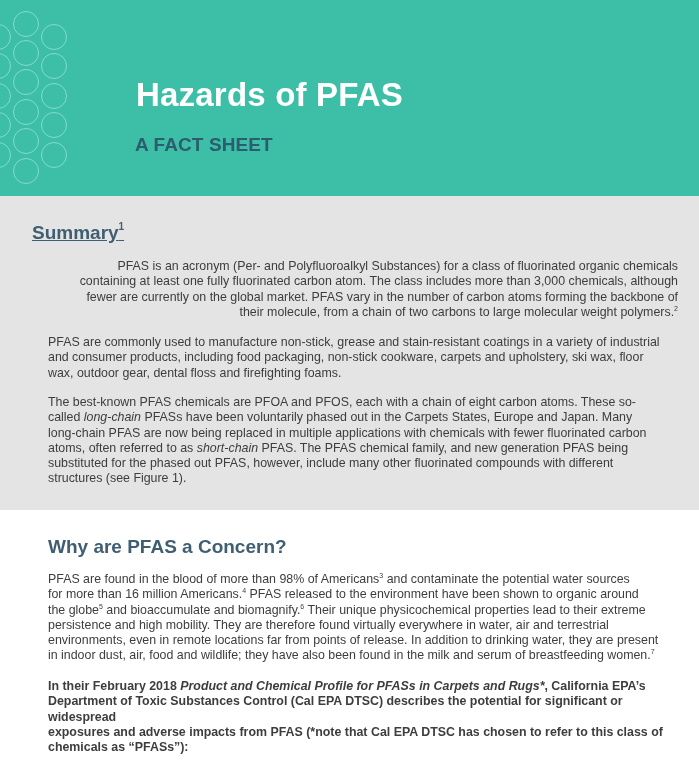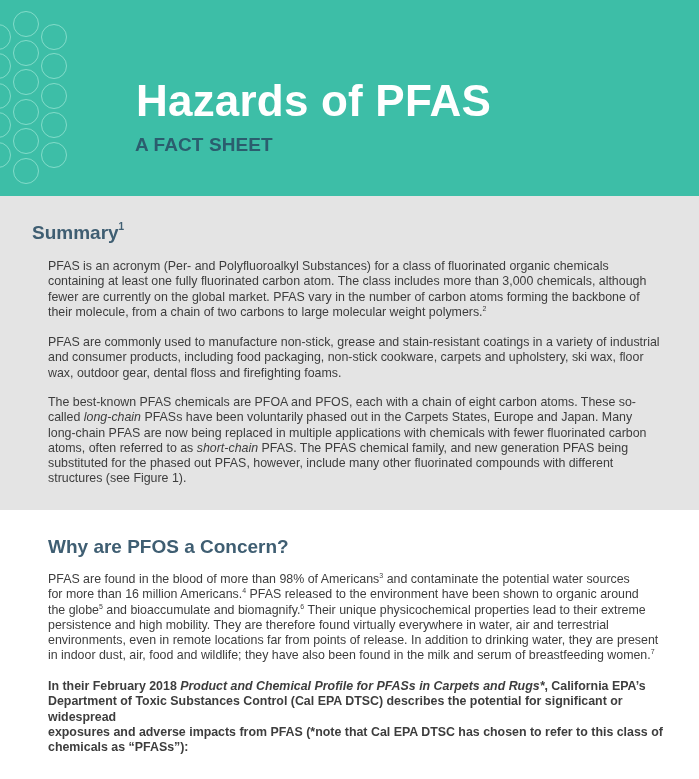--- a/index.html
+++ b/index.html
@@ -6,34 +6,34 @@
     html, body { width: 699px; height: 779px; overflow: hidden; background: #ffffff; }
     body { font-family: "Liberation Sans", sans-serif; color: #3a3a3a; position: relative; }
 
     .header {
       position: absolute; left: 0; top: 0; width: 699px; height: 196px;
       background: #3dbea7; overflow: hidden;
     }
     .circles { position: absolute; left: 0; top: 0; width: 80px; height: 196px; }
     .title {
       position: absolute; left: 136px; top: 76px;
-      font-size: 44px; font-weight: bold; color: #ffffff; letter-spacing: 0.2px;
+      font-size: 33px; font-weight: bold; color: #ffffff; letter-spacing: 0.2px;
     }
     .subtitle {
       position: absolute; left: 135px; top: 134px;
       font-size: 19px; font-weight: bold; color: #2b5d6e; letter-spacing: 0.1px;
     }
 
     .summary {
       position: absolute; left: 0; top: 196px; width: 699px; height: 314px;
       background: #e4e4e4;
     }
     .summary h2 {
       position: absolute; left: 32px; top: 26px;
-      font-size: 19px; font-weight: bold; color: #3f5e72;
+      font-size: 19px; font-weight: bold; color: #3f5e72; text-decoration: underline;
     }
     .summary h2 sup { font-size: 10px; position: relative; top: -2px; }
 
     .para {
       position: absolute; left: 48px; width: 630px;
       font-size: 12.4px; line-height: 15.3px; color: #3d3d3d;
     }
     .para sup { font-size: 7px; line-height: 0; vertical-align: super; }
 
     .concern h2 {
@@ -66,21 +66,21 @@
     </g>
   </svg>
   <div class="title">Hazards of PFAS</div>
   <div class="subtitle">A FACT SHEET</div>
 </div>
 
 <div class="summary">
   <h2><span>Summary</span><sup>1</sup></h2>
 </div>
 
-<div class="para" style="top:259px;">
+<div class="para" style="top:259px;text-align:right;">
   <div>PFAS is an acronym (Per- and Polyfluoroalkyl Substances) for a class of fluorinated organic chemicals</div>
   <div>containing at least one fully fluorinated carbon atom. The class includes more than 3,000 chemicals, although</div>
   <div>fewer are currently on the global market. PFAS vary in the number of carbon atoms forming the backbone of</div>
   <div><span>their molecule, from a chain of two carbons to large molecular weight polymers.</span><sup>2</sup></div>
 </div>
 
 <div class="para" style="top:335px;">
   <div>PFAS are commonly used to manufacture non-stick, grease and stain-resistant coatings in a variety of industrial</div>
   <div>and consumer products, including food packaging, non-stick cookware, carpets and upholstery, ski wax, floor</div>
   <div>wax, outdoor gear, dental floss and firefighting foams.</div>
@@ -89,21 +89,21 @@
 <div class="para" style="top:395px;">
   <div>The best-known PFAS chemicals are PFOA and PFOS, each with a chain of eight carbon atoms. These so-</div>
   <div><span>called </span><i>long-chain</i><span> PFASs have been voluntarily phased out in the Carpets States, Europe and Japan. Many</span></div>
   <div>long-chain PFAS are now being replaced in multiple applications with chemicals with fewer fluorinated carbon</div>
   <div><span>atoms, often referred to as </span><i>short-chain</i><span> PFAS. The PFAS chemical family, and new generation PFAS being</span></div>
   <div>substituted for the phased out PFAS, however, include many other fluorinated compounds with different</div>
   <div>structures (see Figure 1).</div>
 </div>
 
 <div class="concern">
-  <h2>Why are PFOS a Concern?</h2>
+  <h2>Why are PFAS a Concern?</h2>
 </div>
 
 <div class="para" style="top:572px;">
   <div><span>PFAS are found in the blood of more than 98% of Americans</span><sup>3</sup><span> and contaminate the potential water sources</span></div>
   <div><span>for more than 16 million Americans.</span><sup>4</sup><span> PFAS released to the environment have been shown to organic around</span></div>
   <div><span>the globe</span><sup>5</sup><span> and bioaccumulate and biomagnify.</span><sup>6</sup><span> Their unique physicochemical properties lead to their extreme</span></div>
   <div>persistence and high mobility. They are therefore found virtually everywhere in water, air and terrestrial</div>
   <div>environments, even in remote locations far from points of release. In addition to drinking water, they are present</div>
   <div><span>in indoor dust, air, food and wildlife; they have also been found in the milk and serum of breastfeeding women.</span><sup>7</sup></div>
 </div>

